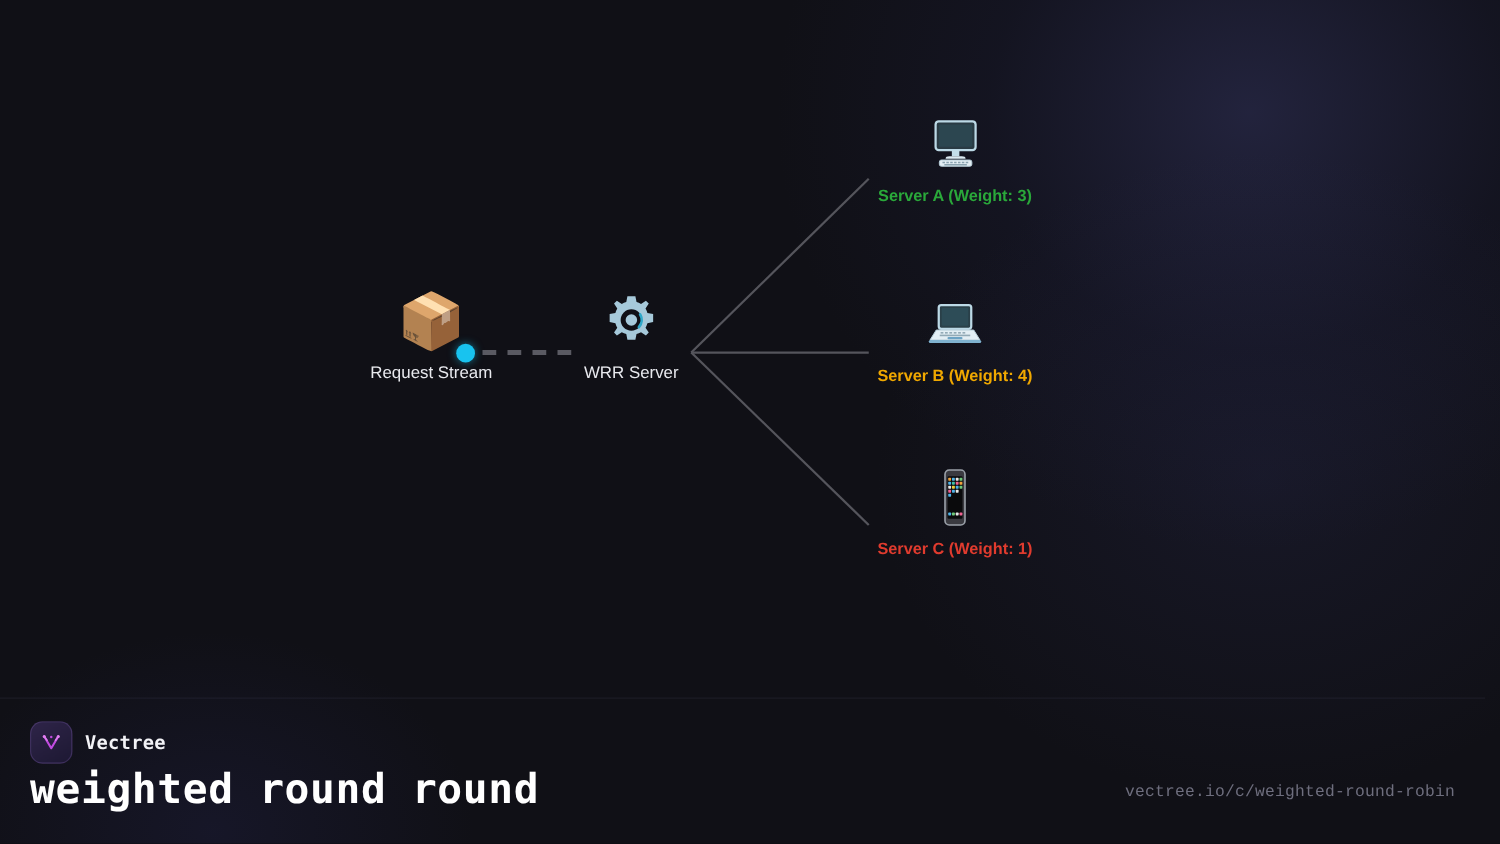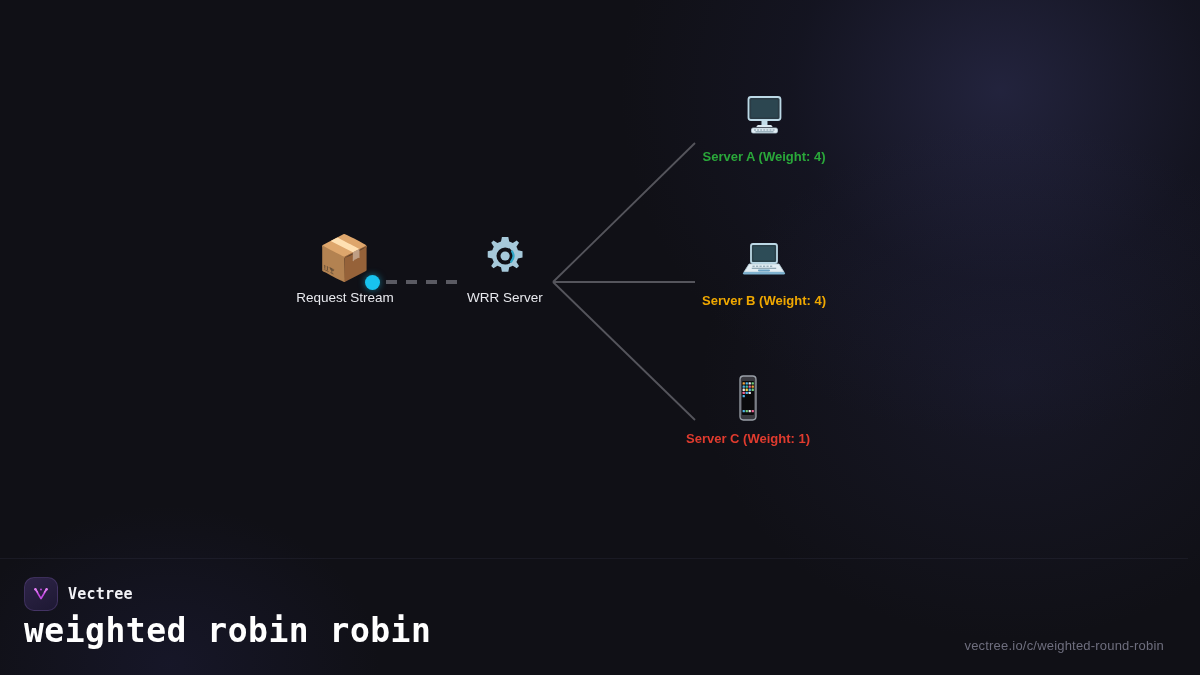--- a/index.html
+++ b/index.html
@@ -136,22 +136,22 @@
     font-family: "DejaVu Sans Mono", monospace;
     font-size: 33px;
     font-weight: bold;
     color: #ffffff;
     letter-spacing: 0.5px;
     margin: 0;
   }
   #footer-url {
     position: absolute;
     right: 24px;
-    bottom: 22px;
-    font-family: Liberation Sans, sans-serif;
+    bottom: 34px;
+    font-family: Liberation Mono, monospace;
     font-size: 13px;
     color: #6e6e7e;
     letter-spacing: 0.2px;
   }
 </style>
 </head>
 <body>
 
 <div id="page" style="background-color: rgb(16, 16, 22);">
 
@@ -202,21 +202,21 @@
             <rect x="17.6" y="38.4" width="2" height="1.2"></rect>
             <rect x="20.7" y="38.4" width="2" height="1.2"></rect>
             <rect x="23.8" y="38.4" width="2" height="1.2"></rect>
             <rect x="26.9" y="38.4" width="2" height="1.2"></rect>
             <rect x="30" y="38.4" width="2" height="1.2"></rect>
             <rect x="33.1" y="38.4" width="2" height="1.2"></rect>
             <rect x="16" y="40.2" width="18" height="1.2"></rect>
           </g>
         </svg>
       </span>
-      <span class="node-label server" style="color:#2aa83a;">Server A (Weight: 4)</span>
+      <span class="node-label server" style="color:#2aa83a;">Server A (Weight: 3)</span>
     </div>
 
     <div class="node" style="left:764px; top:235px;">
       <span class="node-icon">
         <svg width="50" height="50" viewBox="0 0 50 50">
           <rect x="12" y="9" width="26" height="19" rx="2" fill="#2a4049" stroke="#bcd9e6" stroke-width="1.8"></rect>
           <rect x="14.4" y="11.4" width="21.2" height="14.2" rx="1" fill="#2d4c57"></rect>
           <path d="M10 29h30l5 8H5z" fill="#e3eef4" stroke="#b6cdd8" stroke-width="0.8"></path>
           <g fill="#93aab6">
             <rect x="13.5" y="30.6" width="2.2" height="1.3"></rect>
@@ -227,21 +227,21 @@
             <rect x="31" y="30.6" width="2.2" height="1.3"></rect>
             <rect x="12.8" y="32.7" width="24.4" height="1.3"></rect>
           </g>
           <rect x="19" y="34.6" width="12" height="1.8" rx="0.8" fill="#6da3c4"></rect>
           <rect x="4" y="37" width="42" height="2.4" rx="1.2" fill="#7fb2cf"></rect>
         </svg>
       </span>
       <span class="node-label server" style="color:#f0a800;">Server B (Weight: 4)</span>
     </div>
 
-    <div class="node" style="left:748px; top:373px;">
+    <div class="node" style="left:764px; top:373px;">
       <span class="node-icon">
         <svg width="50" height="50" viewBox="0 0 50 50">
           <rect x="17" y="3" width="16" height="44" rx="3.4" fill="#3a3a40" stroke="#9aa0a8" stroke-width="1.3"></rect>
           <rect x="19" y="8" width="12" height="34" rx="1" fill="#0a0a0c"></rect>
           <g>
             <rect x="19.6" y="9.2" width="2.3" height="2.3" rx="0.5" fill="#f0a23c"></rect>
             <rect x="22.6" y="9.2" width="2.3" height="2.3" rx="0.5" fill="#4fb3e8"></rect>
             <rect x="25.6" y="9.2" width="2.3" height="2.3" rx="0.5" fill="#e8e8e8"></rect>
             <rect x="28.6" y="9.2" width="2.3" height="2.3" rx="0.5" fill="#6fc97a"></rect>
             <rect x="19.6" y="12.4" width="2.3" height="2.3" rx="0.5" fill="#4fb3e8"></rect>
@@ -276,18 +276,18 @@
           <path d="M4.4 5.2 L6.6 8.2" stroke="#e07ef0" stroke-width="1.3" fill="none" stroke-linecap="round"></path>
           <path d="M15.6 5.2 L13.4 8.2" stroke="#e07ef0" stroke-width="1.3" fill="none" stroke-linecap="round"></path>
           <circle cx="4.4" cy="5.2" r="1.25" fill="#e07ef0"></circle>
           <circle cx="15.6" cy="5.2" r="1.25" fill="#e07ef0"></circle>
           <circle cx="10" cy="5.6" r="1.0" fill="#c14ae0"></circle>
         </svg>
       </div>
       <span id="brand-name">Vectree</span>
     </div>
 
-    <h1 id="page-title">weighted robin robin</h1>
+    <h1 id="page-title">weighted round round</h1>
 
     <span id="footer-url">vectree.io/c/weighted-round-robin</span>
   </div>
 
 </div>
 
 </body></html>

